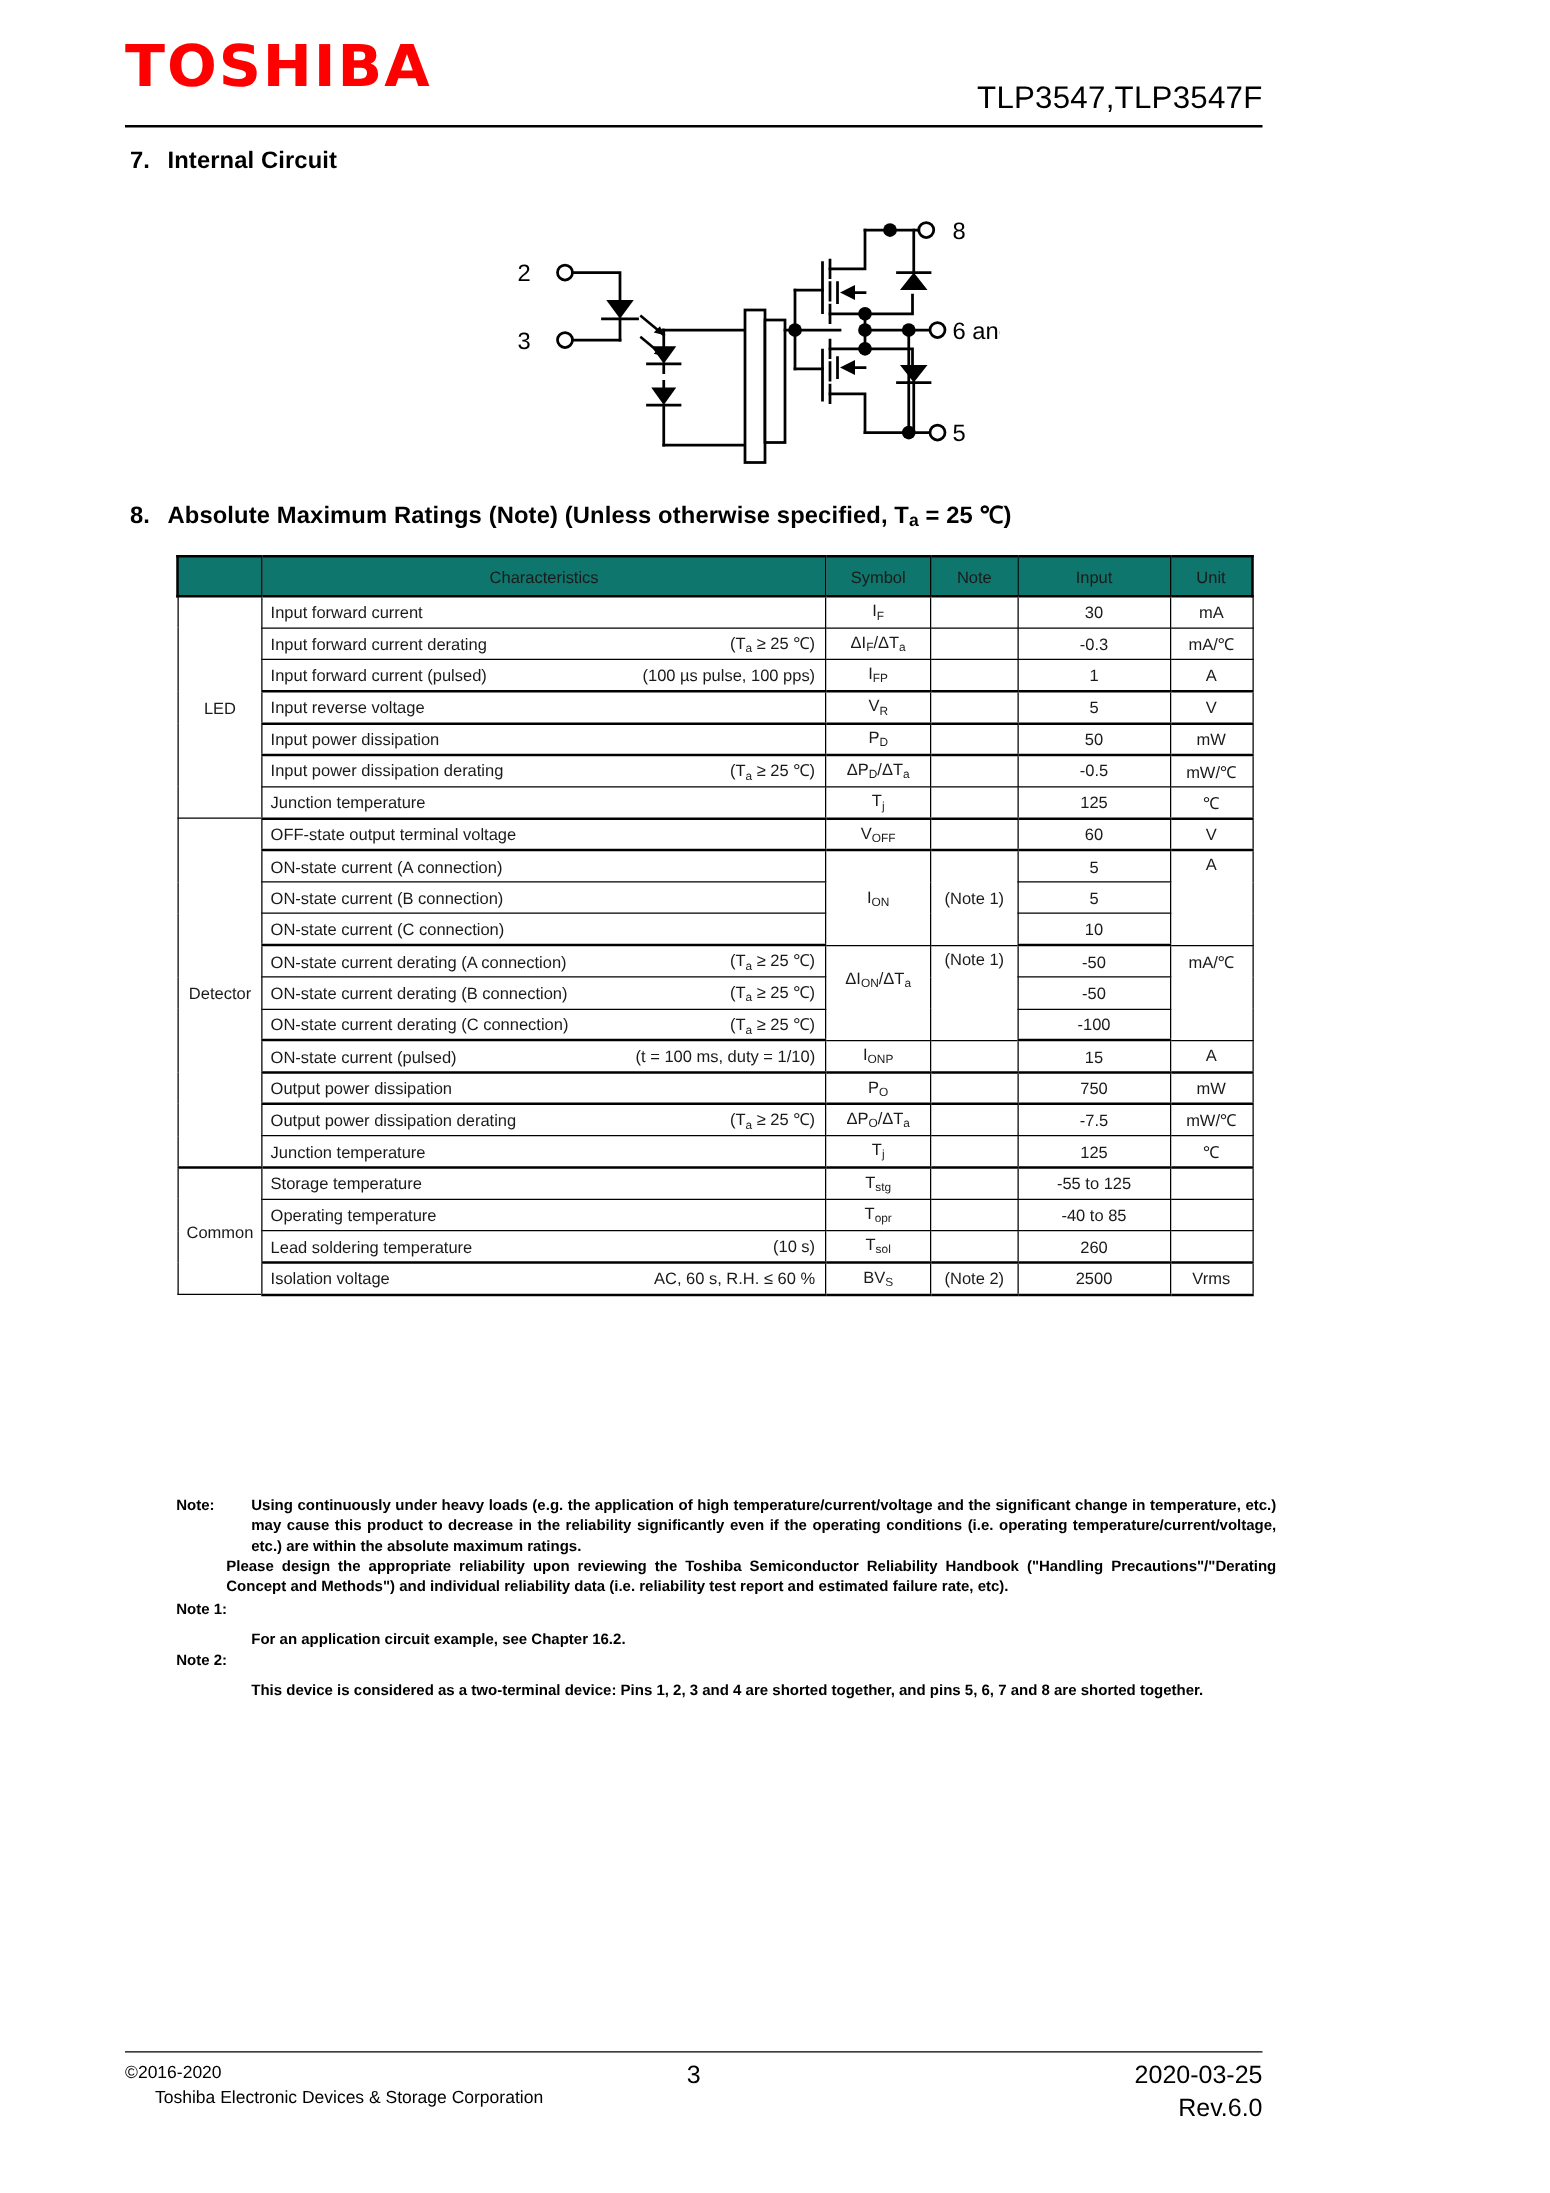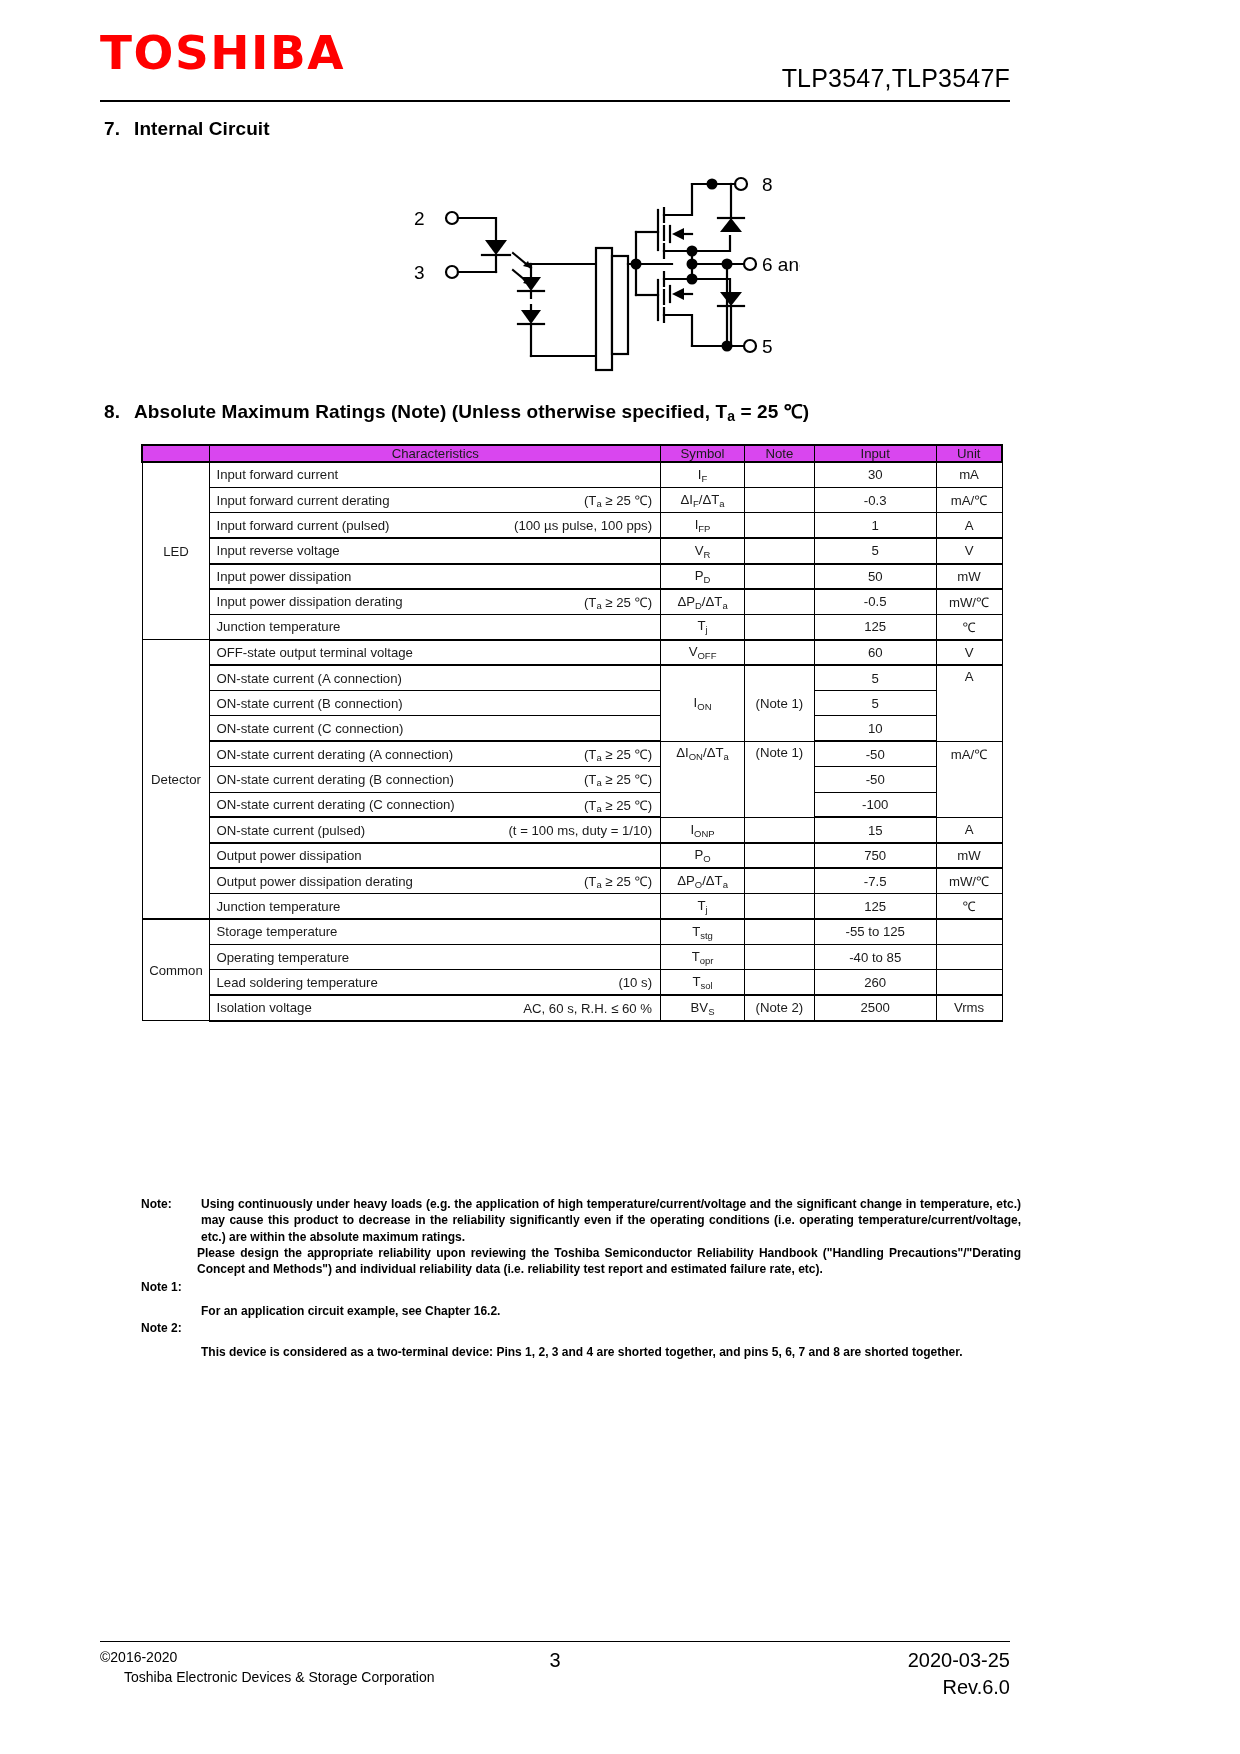--- a/index.html
+++ b/index.html
@@ -99,23 +99,23 @@
   }
   table.ratings td, table.ratings th {
     border: 1px solid #000;
     padding: 0 6px;
     height: 25.4px;
     font-weight: normal;
     vertical-align: middle;
     box-sizing: border-box;
   }
   table.ratings thead th {
-    background: #d946ef;
+    background: #0f766e;
     text-align: center;
-    height: 17px;
+    height: 32px;
     border-bottom: 2.4px solid #000;
     border-top: 2.4px solid #000;
   }
   thead th.c-group { width: 68px; border-left: 2.4px solid #000; }
   thead th.c-char  { width: 452px; }
   thead th.c-sym   { width: 84px; }
   thead th.c-note  { width: 70px; }
   thead th.c-rate  { width: 122px; }
   thead th.c-unit  { width: 66px; border-right: 2.4px solid #000; }
 
@@ -147,21 +147,21 @@
     left: 141px;
     top: 1196px;
     width: 880px;
     font-size: 12px;
     line-height: 1.36;
     font-weight: 700;
   }
   .note-row { display: flex; }
   .note-label { width: 60px; flex: 0 0 60px; }
   .note-body  { flex: 1 1 auto; text-align: justify; }
-  .note-para2 { margin-left: 56px; text-align: justify; }
+  .note-para2 { margin-left: 40px; text-align: justify; }
   .note-n { display: flex; margin-top: 1px; }
   .note-n .lbl { width: 60px; flex: 0 0 60px; }
   .note-n .bdy { flex: 1 1 auto; margin-top: 24px; }
 
   
   .footer-rule {
     position: absolute;
     left: 100px;
     top: 1641px;
     width: 910px;
@@ -379,21 +379,21 @@
         <tr>
           <td class="ch">ON-state current (B connection)</td>
           <td class="rate">5</td>
         </tr>
         <tr class="thick-bottom">
           <td class="ch">ON-state current (C connection)</td>
           <td class="rate">10</td>
         </tr>
         <tr>
           <td class="ch"><span>ON-state current derating (A connection)</span><span class="cond">(T<sub>a</sub> ≥ 25 ℃)</span></td>
-          <td class="sym vmid" rowspan="3" style="vertical-align:top;padding-top:3px;">ΔI<sub>ON</sub>/ΔT<sub>a</sub></td>
+          <td class="sym vmid" rowspan="3" style="vertical-align:top;padding-top:18px;">ΔI<sub>ON</sub>/ΔT<sub>a</sub></td>
           <td class="note vmid" rowspan="3" style="vertical-align:top;padding-top:3px;">(Note 1)</td>
           <td class="rate">-50</td>
           <td class="unit vmid" rowspan="3" style="vertical-align:top;padding-top:3px;">mA/℃</td>
         </tr>
         <tr>
           <td class="ch"><span>ON-state current derating (B connection)</span><span class="cond">(T<sub>a</sub> ≥ 25 ℃)</span></td>
           <td class="rate">-50</td>
         </tr>
         <tr class="thick-bottom">
           <td class="ch"><span>ON-state current derating (C connection)</span><span class="cond">(T<sub>a</sub> ≥ 25 ℃)</span></td>

